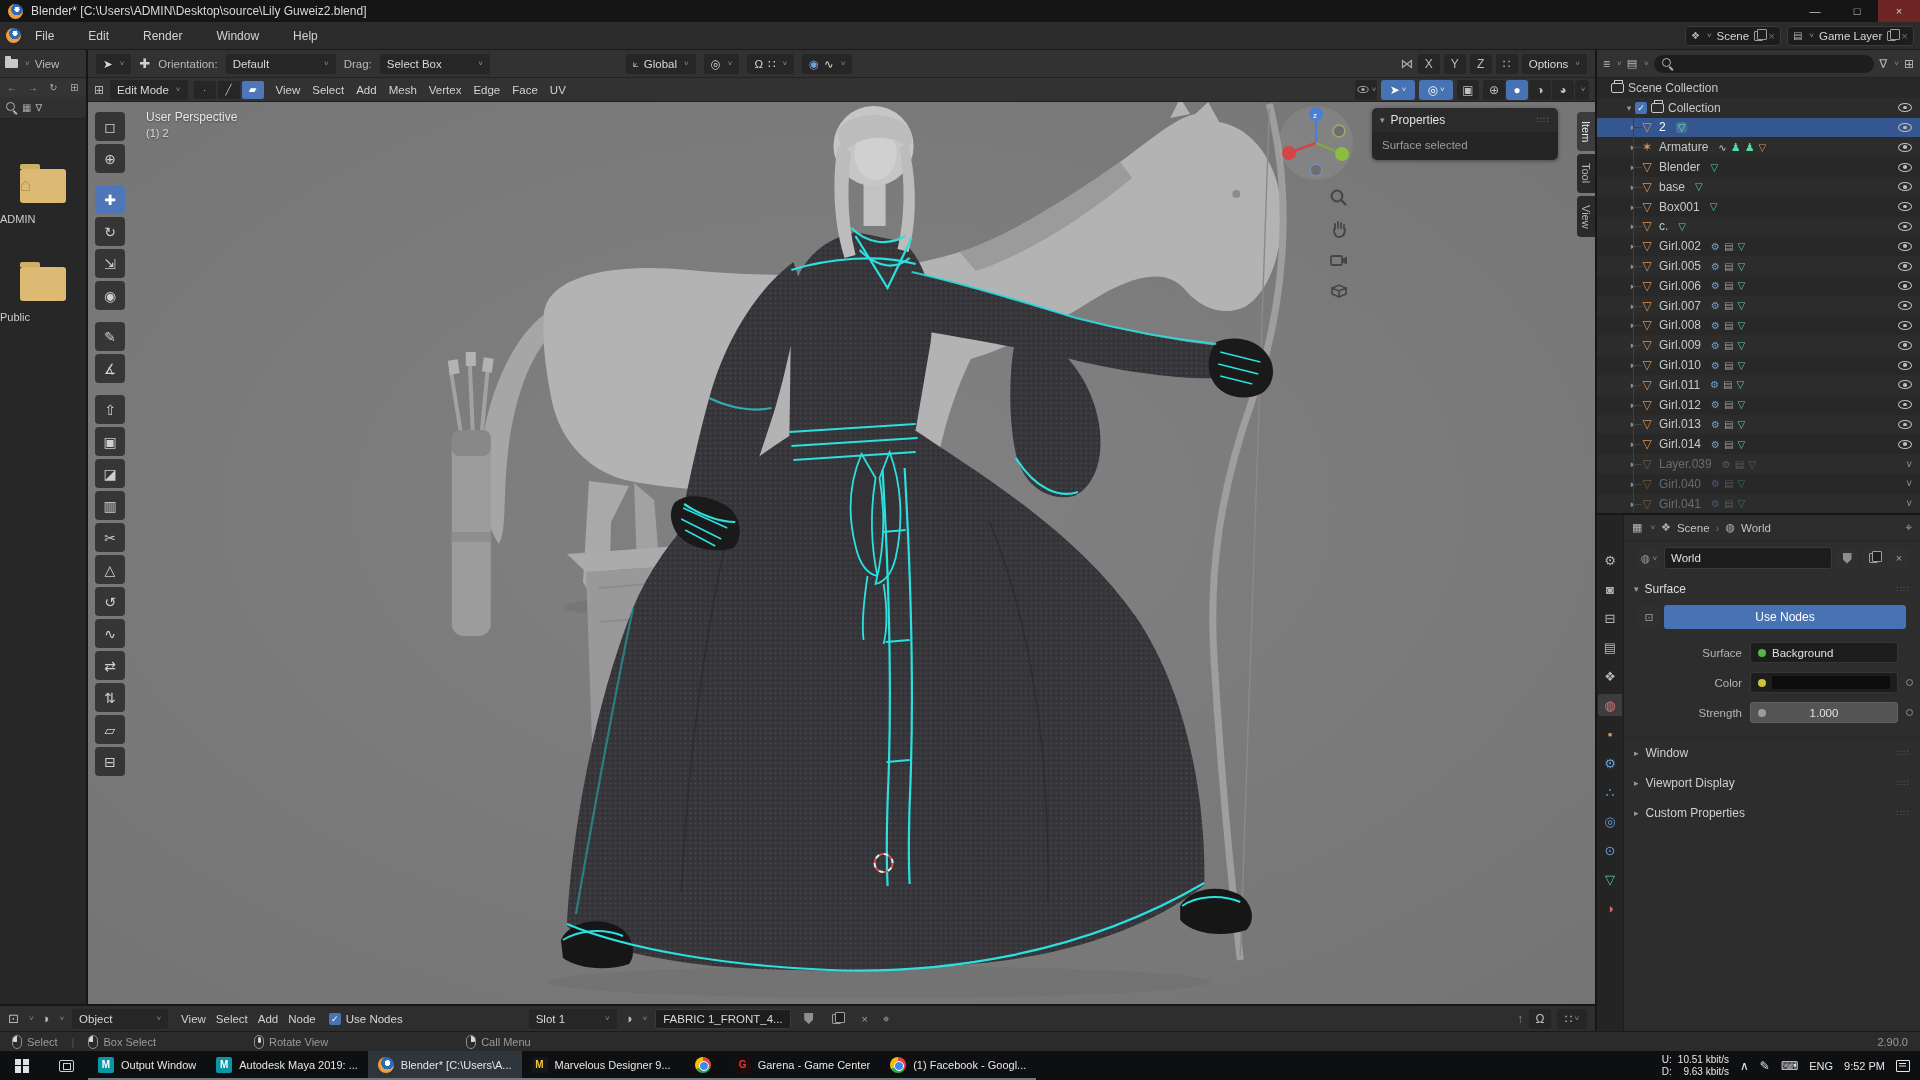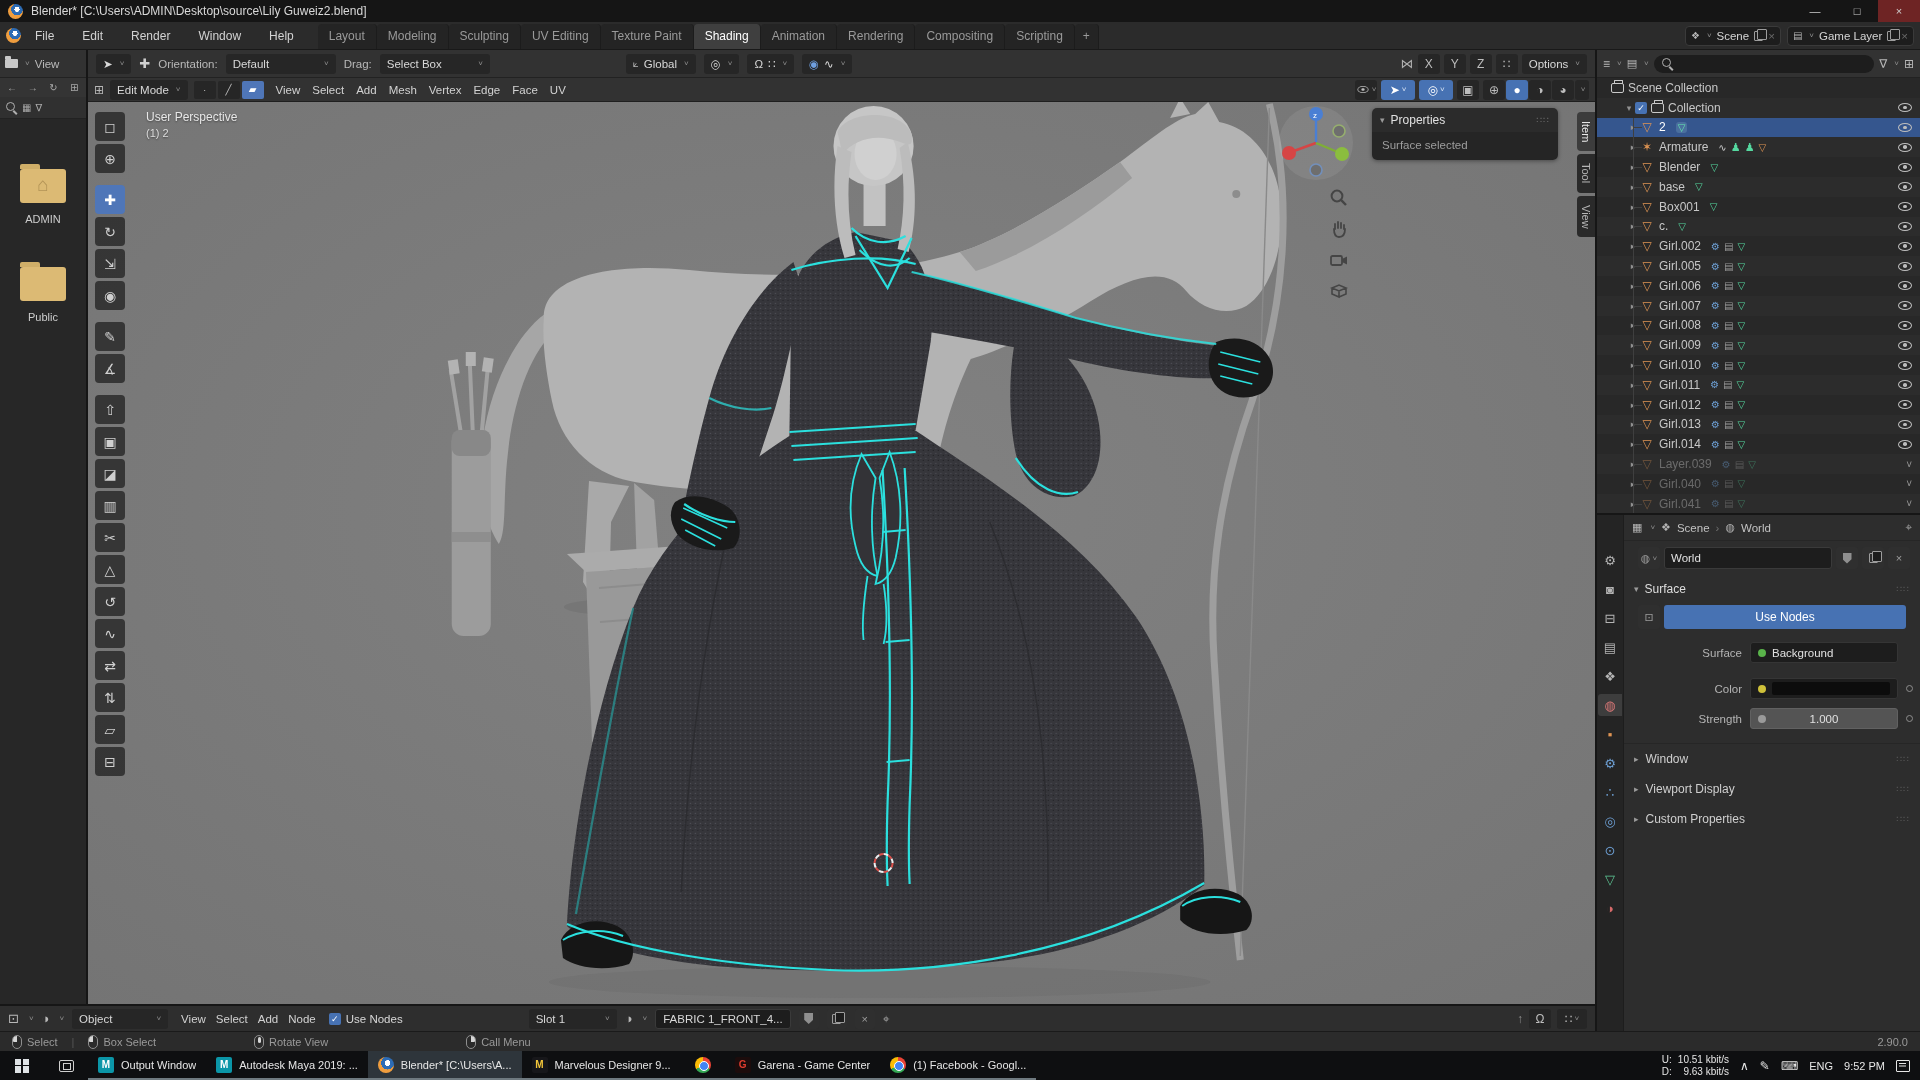--- a/index.html
+++ b/index.html
@@ -7,21 +7,21 @@
     font-family:"Liberation Sans","DejaVu Sans",sans-serif; -webkit-font-smoothing:antialiased; }
   .nosel{user-select:none}
   
   #titlebar{height:22px;background:#151515;display:flex;align-items:center;color:#d8d8d8;font-size:12px;gap:8px;padding-left:8px}
   #titlebar .wctl{margin-left:auto;display:flex;height:100%}
   #titlebar .wbtn{width:42px;display:flex;align-items:center;justify-content:center;color:#cfcfcf;font-size:11px}
   #titlebar .wbtn.close{background:#6e2424}
   .blogo{display:inline-block;width:15px;height:15px;border-radius:50%;background:radial-gradient(circle at 60% 36%,#ffffff 0 19%,#2d6cb5 20% 44%,#ef9d3e 45% 100%);flex:none}
   
   #topbar{height:28px;background:#2b2b2b;display:flex;align-items:center;padding:0 6px;border-bottom:1px solid #191919}
-  #menu-row{display:flex;align-items:center;gap:12px;margin-left:6px}
+  #menu-row{display:flex;align-items:center;gap:18px;margin-left:6px}
   #menu-row .tmenu{color:#d2d2d2;font-size:12px;padding:3px 8px;border-radius:3px}
   #tab-row{display:flex;align-items:flex-end;margin-left:16px;height:100%}
   .wtab{font-size:12px;color:#9a9a9a;background:#242424;padding:5px 11px 6px;border-right:1px solid #1c1c1c;border-radius:4px 4px 0 0}
   .wtab.active{background:#3f3f3f;color:#ffffff}
   .wtab.plus{padding:5px 8px 6px}
   #topbar-right{margin-left:auto;display:flex;gap:6px;align-items:center}
   .idwdg{display:flex;align-items:center;gap:5px;background:#1d1d1d;border:1px solid #3a3a3a;border-radius:4px;height:20px;padding:0 5px;font-size:11.5px;color:#d5d5d5}
   .idwdg .mini{font-size:10px;color:#b5b5b5}
   .idwdg .dim{color:#6a6a6a}
   
@@ -47,21 +47,21 @@
   #work-row{flex:1;display:flex;min-height:0}
   
   #fbcol{width:88px;background:#2e2e2e;border-right:2px solid #161616;display:flex;flex-direction:column}
   #fbhdr{height:28px;display:flex;align-items:center;gap:5px;padding:0 5px;background:#323232;border-bottom:1px solid #222}
   .fbfoldico{display:inline-block;width:13px;height:9px;background:#c9c9c9;border-radius:1px;position:relative}
   .fbfoldico::before{content:'';position:absolute;left:0;top:-3px;width:6px;height:3px;background:#c9c9c9;border-radius:1px 1px 0 0}
   #fbnav{display:flex;gap:3px;padding:4px 3px;color:#a8a8a8;font-size:10px;background:#343434}
   #fbnav span{flex:1;text-align:center}
   #fbtools{display:flex;gap:4px;align-items:center;padding:4px 5px;background:#303030;border-bottom:1px solid #222;color:#a8a8a8;font-size:10px}
   #fbfiles{flex:1;background:#272727;padding-top:50px}
-  .fitem{margin-bottom:42px;text-align:center}
+  .fitem{margin-bottom:42px;}
   .folder{width:46px;height:34px;background:#dcba74;border-radius:3px;position:relative;margin:0 auto}
   .folder::before{content:'';position:absolute;top:-5px;left:0;width:20px;height:5px;background:#cfae68;border-radius:2px 2px 0 0}
   .folder.home::after{content:'⌂';position:absolute;left:0;right:0;top:5px;color:#b39457;font-size:19px}
   .fitem .flbl{margin-top:10px;font-size:11px;color:#cdcdcd}
   
   #vpcol{flex:1;display:flex;flex-direction:column;min-width:0}
   #toolhdr{height:28px;background:#323232;display:flex;align-items:center;gap:8px;padding:0 8px;border-bottom:1px solid #222}
   #vphdr{height:24px;background:#323232;display:flex;align-items:center;gap:6px;padding:0 6px;border-bottom:1px solid #1f1f1f}
   #vphdr .vmenu{color:#d2d2d2;font-size:11.5px;padding:2px 6px;border-radius:3px}
   .selbtn{display:inline-flex;align-items:center;justify-content:center;width:22px;height:18px;background:#262626;border-radius:2px;color:#bdbdbd;font-size:10px}
@@ -185,33 +185,20 @@
 
 <div id="topbar">
   <span class="blogo"></span>
   <div id="menu-row">
       <span class="tmenu">File</span>
       <span class="tmenu">Edit</span>
       <span class="tmenu">Render</span>
       <span class="tmenu">Window</span>
       <span class="tmenu">Help</span>
     </div>
-  <div id="tab-row">
-      <span class="wtab  ">Layout</span>
-      <span class="wtab  ">Modeling</span>
-      <span class="wtab  ">Sculpting</span>
-      <span class="wtab  ">UV Editing</span>
-      <span class="wtab  ">Texture Paint</span>
-      <span class="wtab active ">Shading</span>
-      <span class="wtab  ">Animation</span>
-      <span class="wtab  ">Rendering</span>
-      <span class="wtab  ">Compositing</span>
-      <span class="wtab  ">Scripting</span>
-      <span class="wtab  plus">+</span>
-    </div>
   <div id="topbar-right">
     <div class="idwdg">
       <span class="mini">❖</span>
       <span class="dd">˅</span>
       <span>Scene</span>
       <span class="copyico"></span>
       <span class="dim">×</span>
     </div>
     <div class="idwdg">
       <span class="mini">▤</span>
@@ -996,21 +983,21 @@
           <span class="sqbtn" style="height:24px">⊡</span>
           <div id="usenodes-btn">Use Nodes</div>
         </div>
         <div class="prow">
           <span class="plbl">Surface</span>
           <div class="pval">
             <span class="dotg"></span>
             <span>Background</span>
           </div>
         </div>
-        <div class="prow" style="margin-top:6px">
+        <div class="prow" style="">
           <span class="plbl">Color</span>
           <div class="pval">
             <span class="doty"></span>
             <span class="swatch"></span>
             <span class="decor"></span>
           </div>
         </div>
         <div class="prow">
           <span class="plbl">Strength</span>
           <div class="pval slider">

